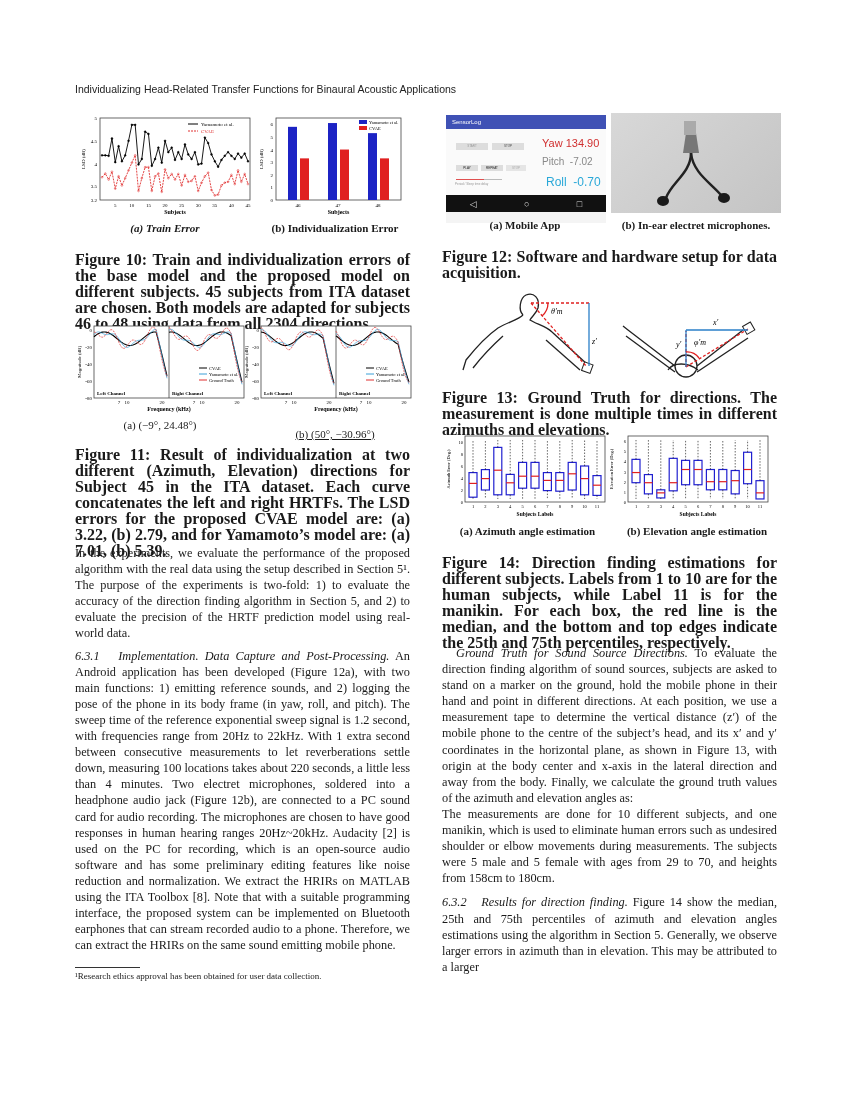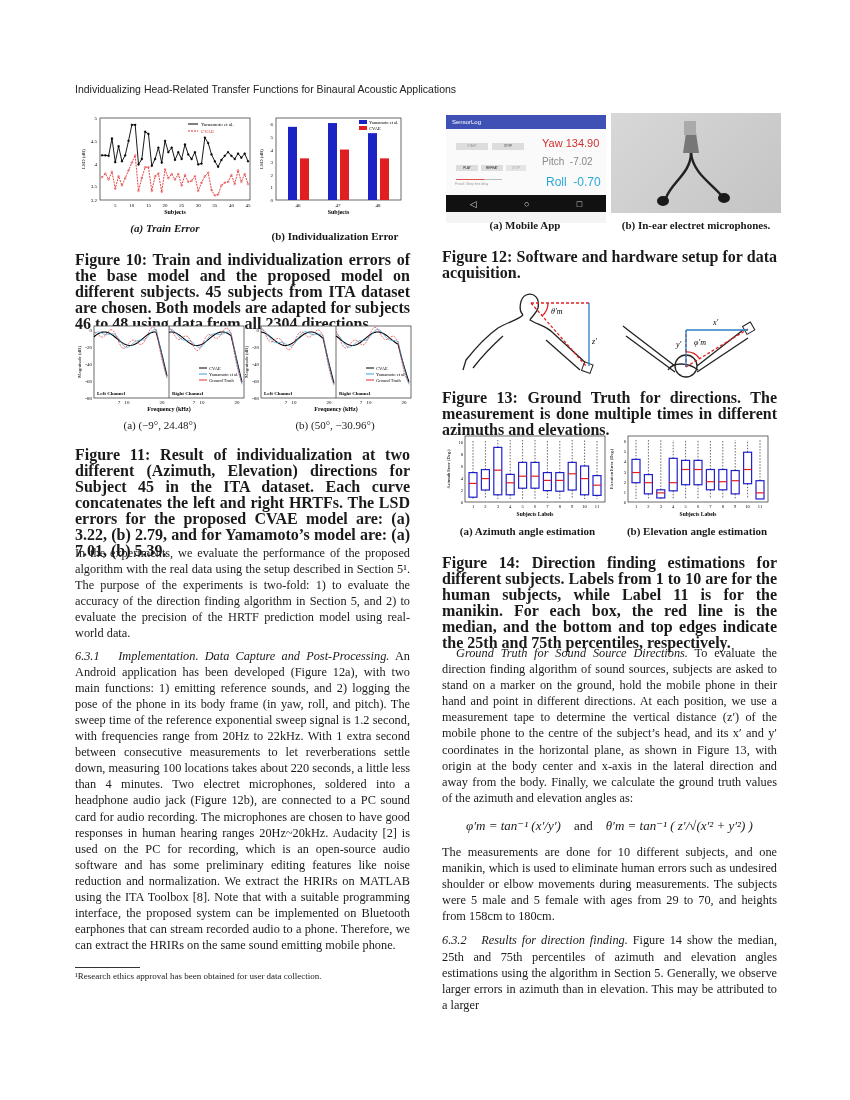--- a/index.html
+++ b/index.html
@@ -161,21 +161,21 @@
       <rect x="110" y="21.13846153846154" width="9" height="66.86153846153846" fill="#1c23c4"></rect>
       <rect x="122" y="46.36923076923077" width="9" height="41.63076923076923" fill="#e02020"></rect>
       <text x="120" y="95" font-size="5" text-anchor="middle">48</text>
       <rect x="101" y="8" width="8" height="4" fill="#1c23c4"></rect>
       <text x="111" y="12" font-size="4.5">Yamamoto et al.</text>
       <rect x="101" y="14" width="8" height="4" fill="#e02020"></rect>
       <text x="111" y="18" font-size="4.5">CVAE</text>
     </svg>
 </div>
 <div class="subcap" style="left:110px;top:222px;width:110px;font-style:italic;">(a) Train Error</div>
-<div class="subcap" style="left:255px;top:230px;width:160px;">(b) Individualization Error</div>
+<div class="subcap" style="left:255px;top:222px;width:160px;">(b) Individualization Error</div>
 
 <div class="col" style="left:75px;top:252px;">
   <p class="caption">Figure 10: Train and individualization errors of the base model and the proposed model on different subjects. 45 subjects from ITA dataset are chosen. Both models are adapted for subjects 46 to 48 using data from all 2304 directions.</p>
 </div>
 
 <div class="fig" style="left:76px;top:322px;width:172px;height:95px;">
   <svg width="172" height="95" id="fig11a">
       <rect x="18" y="4" width="150" height="72" fill="#fff" stroke="#444" stroke-width="0.8"></rect>
       <line x1="93" y1="4" x2="93" y2="76" stroke="#444" stroke-width="0.8"></line>
       <text x="16" y="10.235294117647058" font-size="5" text-anchor="end">0</text>
@@ -234,21 +234,21 @@
       <polyline points="93,11.671428897256568 94.21666666666667,12.26114046362035 95.43333333333334,13.257001009657765 96.65,14.63614630201179 97.86666666666666,16.322711913031736 99.08333333333333,18.196053189341093 100.3,20.10546876791502 101.51666666666667,21.88935308881671 102.73333333333333,23.396058982264655 103.95,24.503500325218194 105.16666666666667,25.134703478963058 106.38333333333333,25.26709888648704 107.6,24.93424637124138 108.81666666666666,24.219778530246547 110.03333333333333,23.244467979922874 111.25,22.148313506339242 112.46666666666667,21.070253990809864 113.68333333333334,20.128453920068687 114.9,19.404011941115975 116.11666666666667,18.930437899782657 117.33333333333333,18.6903977655508 118.55,18.62016279446445 119.76666666666667,18.62107370462453 120.98333333333333,18.57630608010319 122.2,18.37044853930847 123.41666666666667,17.90899296710205 124.63333333333333,17.134846242846606 125.85,16.039403987304816 127.06666666666666,14.666516353535487 128.28333333333333,13.108709197793296 129.5,11.496151061773496 130.71666666666667,9.979913609240127 131.93333333333334,8.711906934607208 133.15,7.824360350489266 134.36666666666667,7.4117927111240505 135.58333333333334,7.518063209502968 136.8,8.130364969413668 138.01666666666665,9.181025202524465 139.23333333333335,10.556851951538 140.45,12.11468139862602 141.66666666666666,13.70088881644996 142.88333333333333,15.172059589783533 144.1,16.413856395275094 145.31666666666666,17.355387688514817 146.53333333333333,17.977041893665447 147.75,18.310705289158918 148.96666666666667,18.43239099991577 150.18333333333334,18.448410618915105 151.4,18.47715846518261 152.61666666666667,18.629215090456963 153.83333333333334,18.98871897258099 155.05,19.598768242394293 156.26666666666665,24.688319124819706 157.48333333333335,29.965377226329142 158.7,35.32959877448835 159.91666666666666,40.65041930313678 161.13333333333333,45.78525765766059 162.35,50.59987561821084 163.56666666666666,54.987945422111906 164.78333333333333,58.8869830354056 166,62.28832318271524" fill="none" stroke="#3aa0d8" stroke-width="0.7" stroke-dasharray=""></polyline>
       <line x1="123" y1="52" x2="131" y2="52" stroke="#3aa0d8" stroke-width="1"></line>
       <text x="133" y="54" font-size="4.5">Yamamoto et al.</text>
       <polyline points="18,5.364524479890395 19.216666666666665,6.696905023334386 20.433333333333334,8.682878844010393 21.65,11.077390910149102 22.866666666666667,13.593064131603043 24.083333333333332,15.940561387527534 25.3,17.86888111184237 26.516666666666666,19.19977561872269 27.733333333333334,19.851341479975062 28.95,19.847408990650813 30.166666666666664,19.311423930968466 31.383333333333333,18.445769429762194 32.6,17.499591413075784 33.81666666666666,16.729860731725022 35.03333333333333,16.36138623396854 36.25,16.55164337526827 37.46666666666667,17.36558065987195 38.68333333333334,18.76411330394773 39.9,20.608020994947697 41.11666666666667,22.67672384740347 42.33333333333333,24.69924332175551 43.55,26.39287774996021 44.766666666666666,27.503993345010482 45.983333333333334,27.845015207223945 47.2,27.322245008403954 48.41666666666667,25.95045424943856 49.63333333333333,23.852112532556024 50.85,21.241332046062603 52.06666666666667,18.394820122002137 53.28333333333333,15.614010585639251 54.5,13.183819102971501 55.71666666666667,11.333952985400092 56.93333333333333,10.208331600403636 58.150000000000006,9.846994075218053 59.36666666666667,10.183057619422298 60.583333333333336,11.055105765875215 61.8,12.233148143362978 63.016666666666666,13.454326811842394 64.23333333333333,14.463134093459772 65.45,15.050257796189953 66.66666666666666,15.084375831285799 67.88333333333333,14.53225339974204 69.1,13.464202313704815 70.31666666666666,12.044095746947416 71.53333333333333,10.505382853530886 72.75,9.116589284223313 73.96666666666667,8.141325109964509 75.18333333333334,7.798627940596875 76.4,8.229428868454416 77.61666666666667,9.474047908580083 78.83333333333334,11.464031549713045 80.05,14.02956910102284 81.26666666666667,21.1567620334896 82.48333333333333,28.31514597940394 83.7,35.203619935258 84.91666666666666,41.55609137986619 86.13333333333334,47.177427543288914 87.35,51.96926027566361 88.56666666666666,55.94195542035477 89.78333333333333,59.21106114923021 91,61.978796769574906" fill="none" stroke="#e03030" stroke-width="0.7" stroke-dasharray="2,1"></polyline>
       <polyline points="93,9.188384712901406 94.21666666666667,11.262871868092821 95.43333333333334,13.888410528823442 96.65,16.805582415836305 97.86666666666666,19.71527262619483 99.08333333333333,22.319295266933764 100.3,24.360887764865883 101.51666666666667,25.65925857187249 102.73333333333333,26.13323467194239 103.95,25.810634643302247 105.16666666666667,24.82206085209718 106.38333333333333,23.380060594347942 107.6,21.746723279262543 108.81666666666666,20.194451874071277 110.03333333333333,18.96562940463252 111.25,18.23705288705201 112.46666666666667,18.094305848668107 113.68333333333334,18.51978857305424 114.9,19.39613335108755 116.11666666666667,20.524489674383027 117.33333333333333,21.654997159159244 118.55,22.52498680359471 119.76666666666667,22.899322106852992 120.98333333333333,22.60697466620131 122.2,21.56847026252216 123.41666666666667,19.810162675087756 124.63333333333333,17.463201840812932 125.85,14.747283397389559 127.06666666666666,11.941475848710143 128.28333333333333,9.346298887521678 129.5,7.242499272383383 130.71666666666667,5.85245425701087 131.93333333333334,5.309756618242838 133.15,5.641354272683956 134.36666666666667,6.764802599658367 135.58333333333334,8.501002167304776 136.8,10.600555626489271 138.01666666666665,12.779909884933778 139.23333333333335,14.76203870673797 140.45,16.31577119644087 141.66666666666666,17.288077315824793 142.88333333333333,17.6246525841249 144.1,17.375850579067354 145.31666666666666,16.687145906262906 146.53333333333333,15.775562010043318 147.75,14.895540575909552 148.96666666666667,14.299265749493044 150.18333333333334,14.197263856936221 151.4,14.72506049356414 152.61666666666667,15.920797359911116 153.83333333333334,17.71711873295567 155.05,19.948563158897525 156.26666666666665,26.60873512005054 157.48333333333335,33.17765853288357 158.7,39.36747040666022 159.91666666666666,44.92776866433231 161.13333333333333,49.68121103791477 162.35,53.54892040099684 163.56666666666666,56.56201641552557 164.78333333333333,58.857597781059205 166,60.65974706328944" fill="none" stroke="#e03030" stroke-width="0.7" stroke-dasharray="2,1"></polyline>
       <line x1="123" y1="58" x2="131" y2="58" stroke="#e03030" stroke-width="1"></line>
       <text x="133" y="60" font-size="4.5">Ground Truth</text>
     </svg>
 </div>
 <div class="subcap" style="left:100px;top:419px;width:120px;font-weight:normal;">(a) (−9°, 24.48°)</div>
-<div class="subcap" style="left:270px;top:419px;width:130px;font-weight:normal;">(b) (50°, −30.96°)</div>
+<div class="subcap" style="left:270px;top:428px;width:130px;font-weight:normal;text-decoration:underline;">(b) (50°, −30.96°)</div>
 
 <div class="col" style="left:75px;top:447px;">
   <p class="caption">Figure 11: Result of individualization at two different (Azimuth, Elevation) directions for Subject 45 in the ITA dataset. Each curve concatenates the left and right HRTFs. The LSD errors for the proposed CVAE model are: (a) 3.22, (b) 2.79, and for Yamamoto’s model are: (a) 7.01, (b) 5.39.</p>
 </div>
 
 <div class="col" style="left:75px;top:541px;">
   <p class="p" style="margin-top:4px;">In the experiments, we evaluate the performance of the proposed algorithm with the real data using the setup described in Section 5¹. The purpose of the experiments is two-fold: 1) to evaluate the accuracy of the direction finding algorithm in Section 5, and 2) to evaluate the precision of the HRTF prediction model using real-world data.</p>
   <p class="p" style="margin-top:6px;">
     <span class="it">6.3.1</span>&nbsp;&nbsp;&nbsp;<span class="it">Implementation. Data Capture and Post-Processing.</span><span> An Android application has been developed (Figure 12a), with two main functions: 1) emitting reference sounds, and 2) logging the pose of the phone in its body frame (in yaw, roll, and pitch). The sweep time of the reference exponential sweep signal is 1.2 second, with frequencies range from 20Hz to 22kHz. With 1 extra second between consecutive measurements to let reverberations settle down, measuring 100 locations takes about 220 seconds, a little less than 4 minutes. Two electret microphones, soldered into a headphone audio jack (Figure 12b), are connected to a PC sound card for audio recording. The microphones are chosen to have good responses in human hearing ranges 20Hz~20kHz. Audacity [2] is used on the PC for recording, which is an open-source audio software and has some preliminary editing features like noise reduction and normalization. We extract the HRIRs on MATLAB using the ITA Toolbox [8]. Note that with a suitable programming interface, the proposed system can be implemented on Bluetooth earphones that can stream recorded audio to a phone. Therefore, we can extract the HRIRs on the same sound emitting mobile phone.</span>
   </p>
@@ -476,20 +476,17 @@
     </svg>
 </div>
 <div class="subcap" style="left:440px;top:525px;width:175px;">(a) Azimuth angle estimation</div>
 <div class="subcap" style="left:612px;top:525px;width:170px;">(b) Elevation angle estimation</div>
 <div class="col" style="left:442px;top:555px;">
   <p class="caption">Figure 14: Direction finding estimations for different subjects. Labels from 1 to 10 are for the human subjects, while Label 11 is for the manikin. For each box, the red line is the median, and the bottom and top edges indicate the 25th and 75th percentiles, respectively.</p>
 </div>
 
 <div class="col" style="left:442px;top:645px;">
   <p class="p" style="text-indent:14px;"><span class="it">Ground Truth for Sound Source Directions.</span><span> To evaluate the direction finding algorithm of sound sources, subjects are asked to stand on a marker on the ground, hold the mobile phone in their hand and point in different directions. At each position, we use a measurement tape to determine the vertical distance (z′) of the mobile phone to the centre of the subject’s head, and its x′ and y′ coordinates in the horizontal plane, as shown in Figure 13, with origin at the body center and x-axis in the lateral direction and away from the body. Finally, we calculate the ground truth values of the azimuth and elevation angles as:</span></p>
-  <div style="text-align:center;font-size:13px;margin:12px 0 10px 0;font-style:italic;">
-    <span>φ′m = tan⁻¹ (x′/y′)</span>&nbsp;&nbsp;&nbsp;&nbsp;<span style="font-style:normal;">and</span>&nbsp;&nbsp;&nbsp;&nbsp;<span>θ′m = tan⁻¹ ( z′/√(x′² + y′²) )</span>
-  </div>
   <p class="p">The measurements are done for 10 different subjects, and one manikin, which is used to eliminate human errors such as undesired shoulder or elbow movements during measurements. The subjects were 5 male and 5 female with ages from 29 to 70, and heights from 158cm to 180cm.</p>
   <p class="p" style="margin-top:8px;">
     <span class="it">6.3.2</span>&nbsp;&nbsp;&nbsp;<span class="it">Results for direction finding.</span><span> Figure 14 show the median, 25th and 75th percentiles of azimuth and elevation angles estimations using the algorithm in Section 5. Generally, we observe larger errors in azimuth than in elevation. This may be attributed to a larger</span>
   </p>
 </div>
 
 </body></html>

